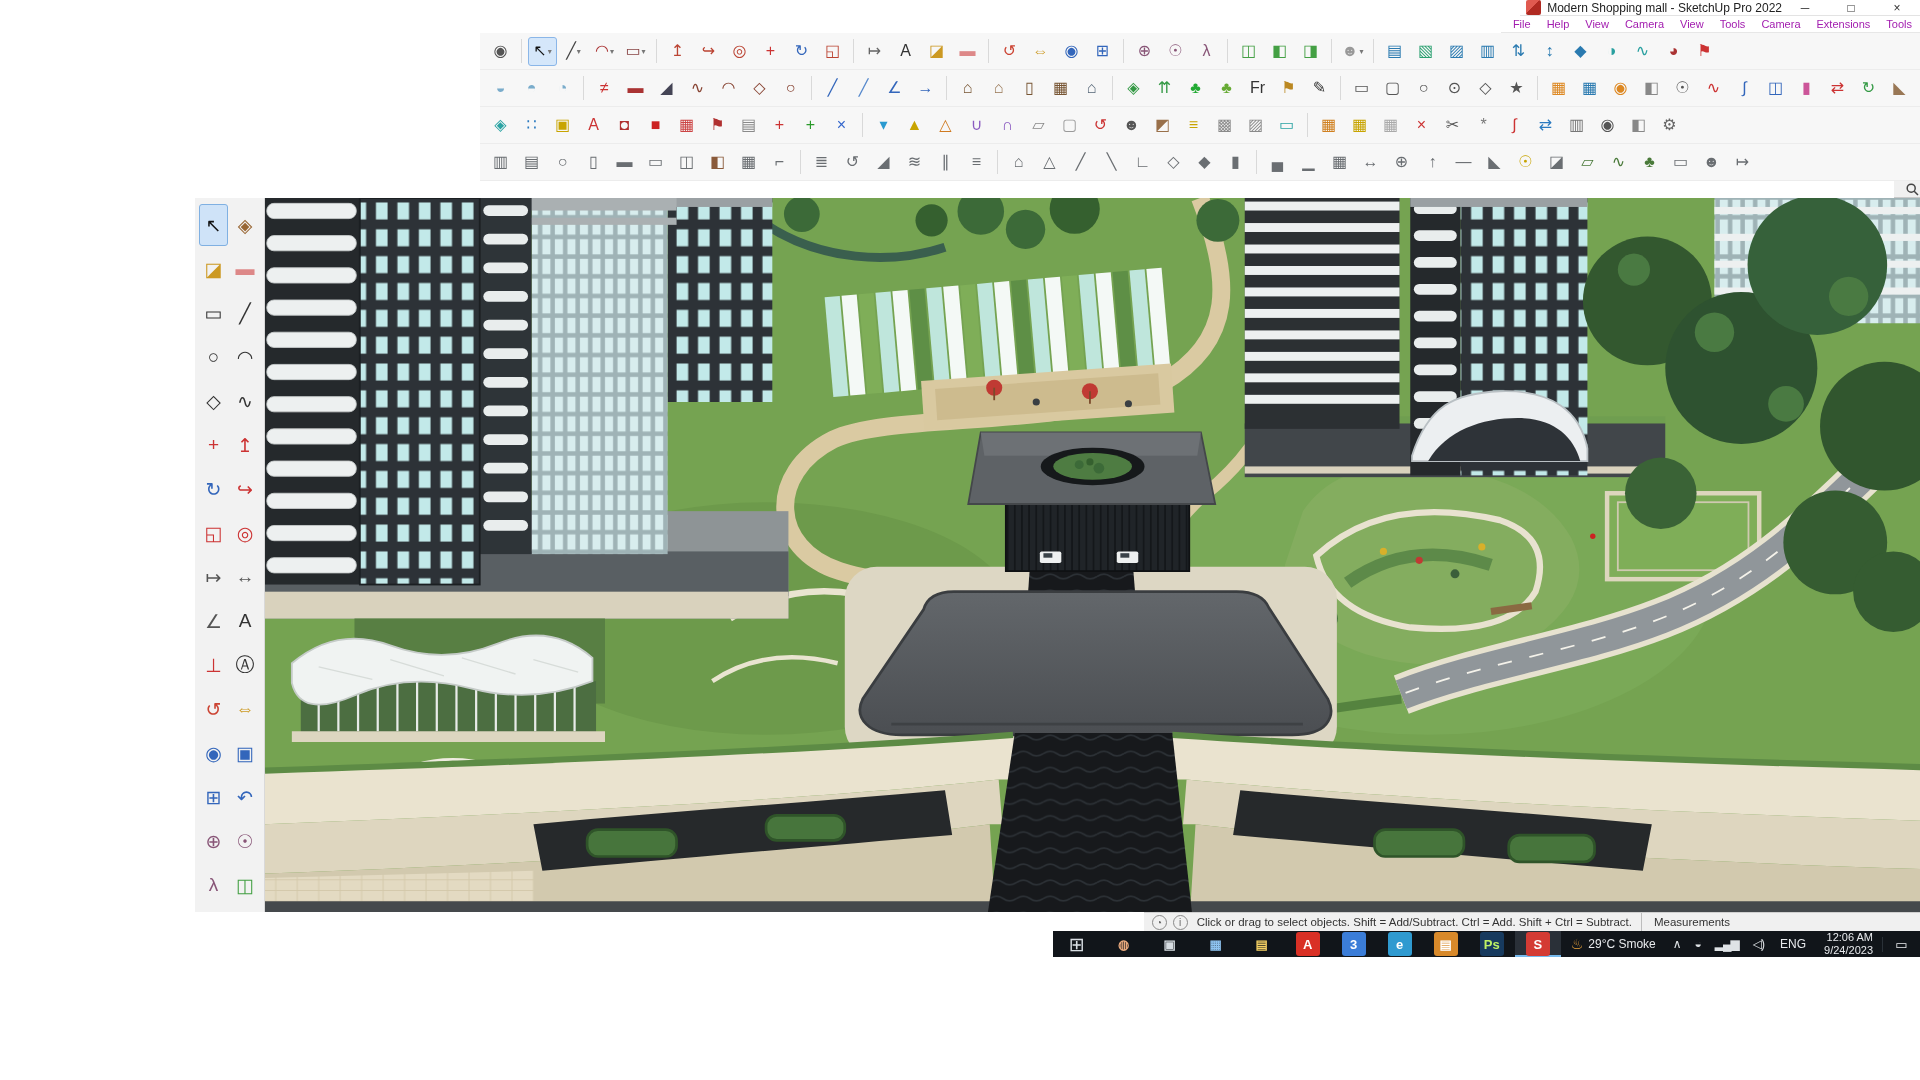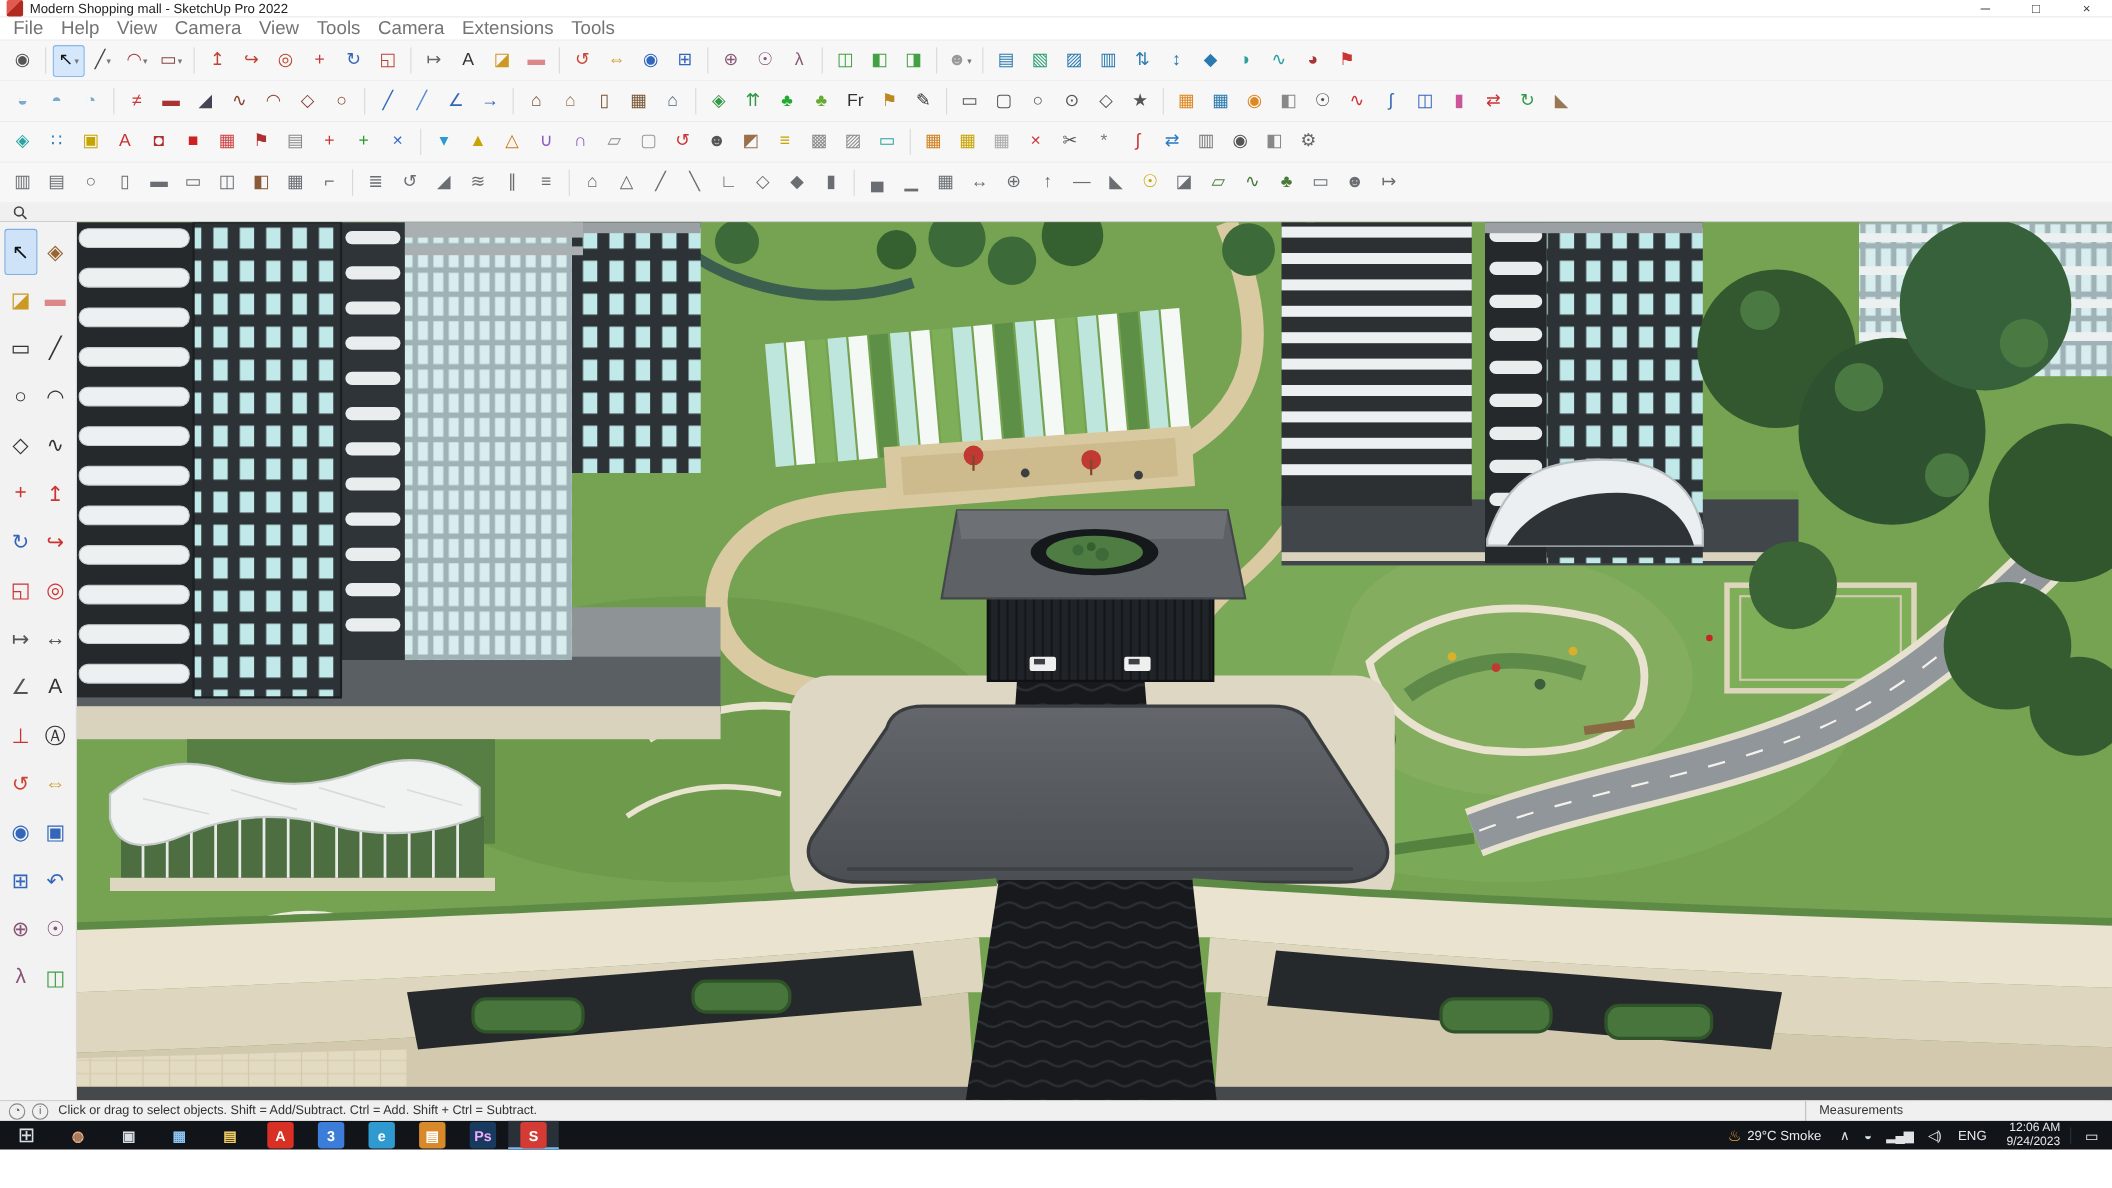--- a/index.html
+++ b/index.html
@@ -1,32 +1,32 @@
 <!DOCTYPE html>
 <html><head>
 <meta charset="utf-8">
 <style>
   * { margin:0; padding:0; box-sizing:border-box; }
   html,body { width:1920px; height:1080px; overflow:hidden; background:#fff;
     font-family:"Liberation Sans", sans-serif; }
-  .app { width:1920px; height:920px; display:flex; flex-direction:column; }
+  .app { width:1920px; height:920px; display:flex; flex-direction:column;align-items:flex-end; }
 
   
   .titlebar { height:24px; background:#ffffff; border-bottom:1px solid #e3e3e3;
     display:flex; align-items:center; font-size:12px; color:#222; }
   .su-logo { width:15px; height:15px; margin:0 6px; border-radius:2px;
     background:linear-gradient(135deg,#e05a50 0 46%,#b02a22 46% 100%); }
   .win-controls { margin-left:auto; display:flex; height:100%; }
   .win-btn { width:46px; display:flex; align-items:center; justify-content:center;
     font-size:12px; color:#333; }
 
   
   .menubar { height:21px; background:#ffffff; border-bottom:1px solid #e7e7e7;
     display:flex; align-items:center; padding-left:4px; }
-  .menu-item { padding:2px 8px; font-size:17px; color:#737373; cursor:default; }
+  .menu-item { padding:2px 8px; font-size:11px; color:#a21caf; cursor:default; }
 
   
   .tb-row { height:37px; background:#f7f7f7; border-bottom:1px solid #ececec;
     display:flex; align-items:center; padding:0 5px; overflow:hidden; white-space:nowrap; }
   .tb-btn { min-width:29px; height:29px; margin:0 1px; border:1px solid transparent;
     border-radius:3px; display:inline-flex; align-items:center; justify-content:center;
     cursor:default; }
   .tb-btn.active { background:#d5e7fa; border-color:#8ab6e8; }
   .tb-btn .glyph { font-size:16px; line-height:1; }
   .tb-btn .dd { font-size:8px; color:#777; margin-left:1px; }
@@ -1001,21 +1001,21 @@
         <span class="tb-app">
           <span class="tile" style="color: rgb(255, 255, 255); background: rgb(59, 125, 216);">3</span>
         </span>
         <span class="tb-app">
           <span class="tile" style="color: rgb(255, 255, 255); background: rgb(47, 154, 208);">e</span>
         </span>
         <span class="tb-app">
           <span class="tile" style="color: rgb(255, 255, 255); background: rgb(216, 137, 42);">▤</span>
         </span>
         <span class="tb-app">
-          <span class="tile" style="color: #f0abfc; background: rgb(23, 58, 94);">Ps</span>
+          <span class="tile" style="color: #bef264; background: rgb(23, 58, 94);">Ps</span>
         </span>
         <span class="tb-app active">
           <span class="tile" style="color: rgb(255, 255, 255); background: rgb(212, 59, 52);">S</span>
         </span>
       </span>
     <div class="tray">
       <span class="tray-weather">
         <span style="color:#e8a23a;font-size:14px;">♨</span>
         <span>29°C Smoke</span>
       </span>

